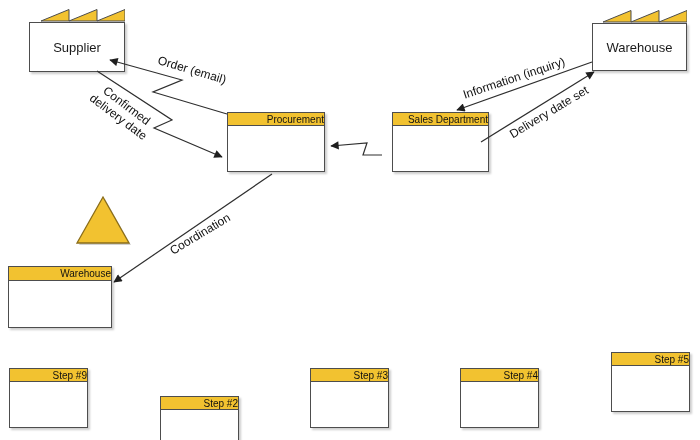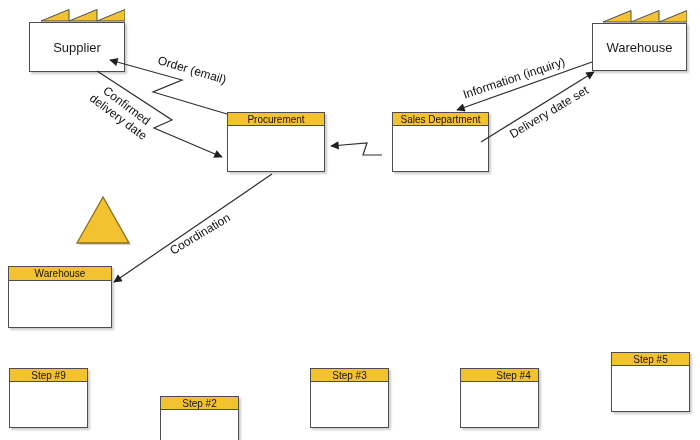--- a/index.html
+++ b/index.html
@@ -16,21 +16,21 @@
     box-shadow:2px 2px 2px rgba(0,0,0,0.20);
   }
   .box{
     position:absolute;border:1px solid #4d4d4d;background:#fff;
     display:flex;flex-direction:column;
     box-shadow:2px 2px 2px rgba(0,0,0,0.20);
     box-sizing:border-box;
   }
   .box-header{
     background:#F2C230;border-bottom:1px solid #4d4d4d;
-    display:flex;align-items:center;justify-content:center;
+    display:flex;align-items:center;justify-content:flex-end;
     font-size:10px;color:#111;flex:0 0 auto;
   }
   .box-body{flex:1 1 auto;background:#fff;}
   .edge-label{
     position:absolute;font-size:12px;color:#111;white-space:nowrap;
   }
   .edge-label.multiline{white-space:pre-line;text-align:center;line-height:1.15;}
   .overlay{position:absolute;left:0;top:0;}
 </style>
 </head>

